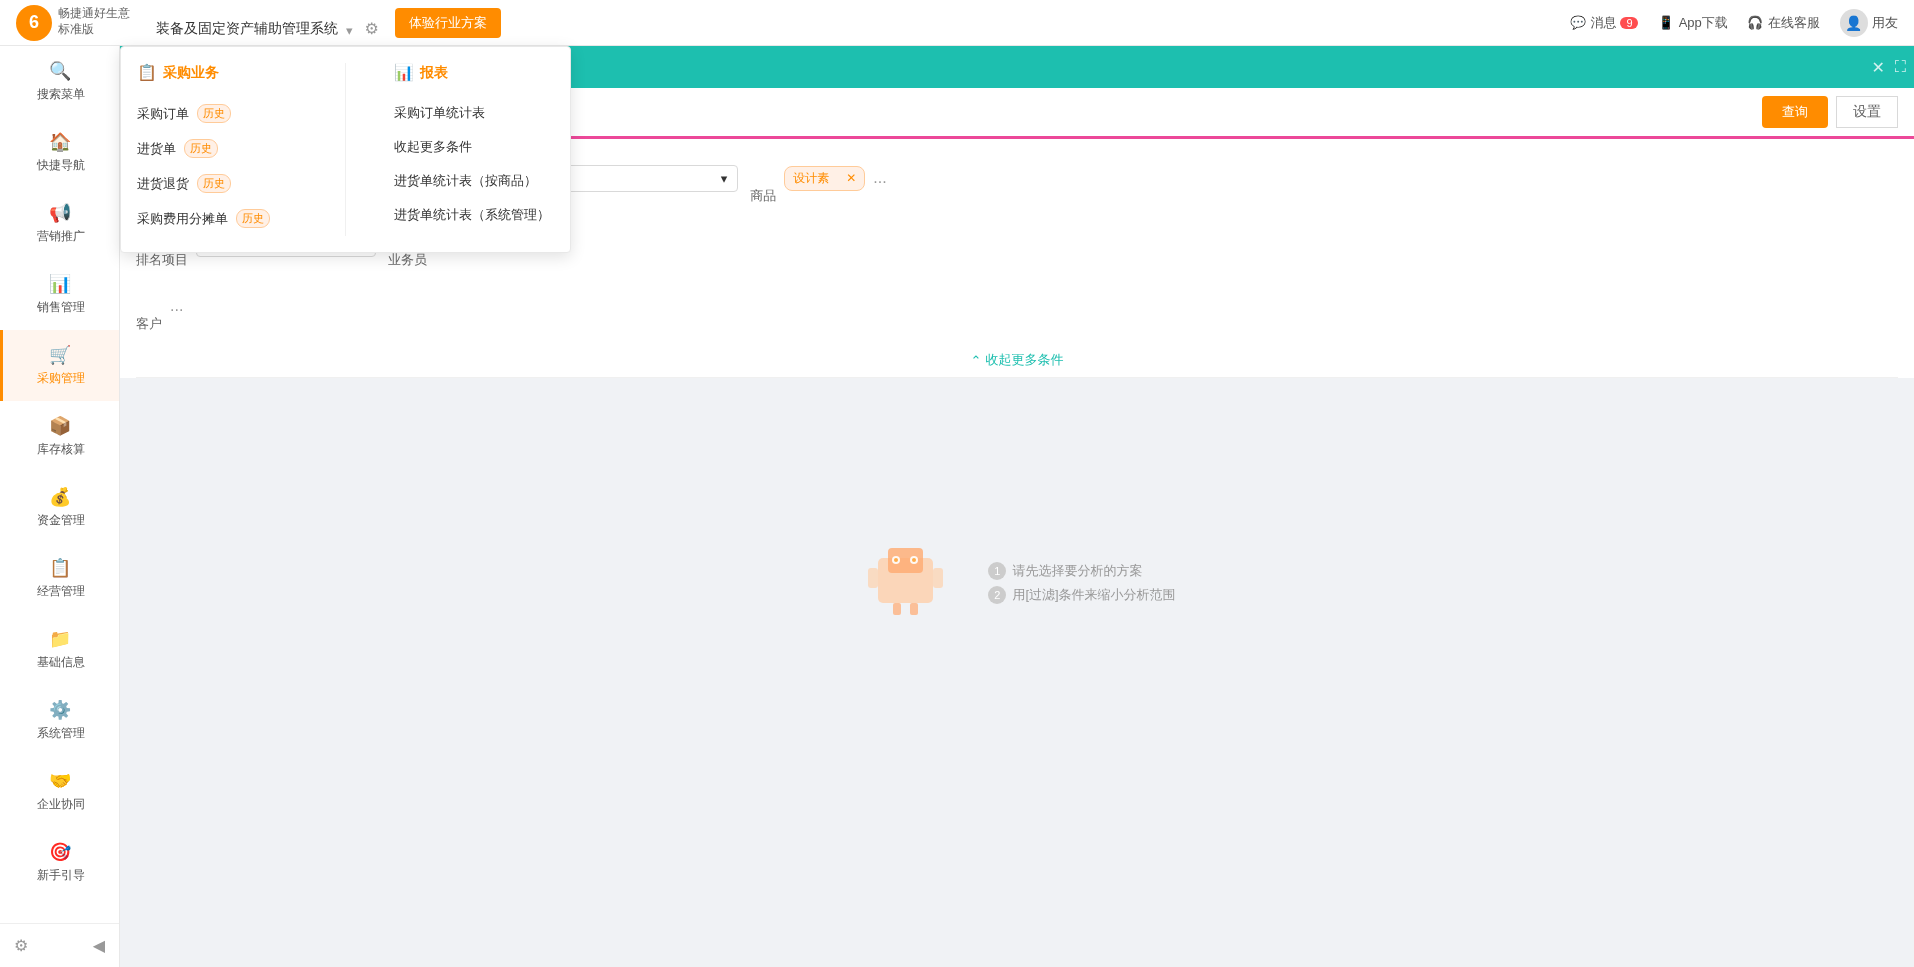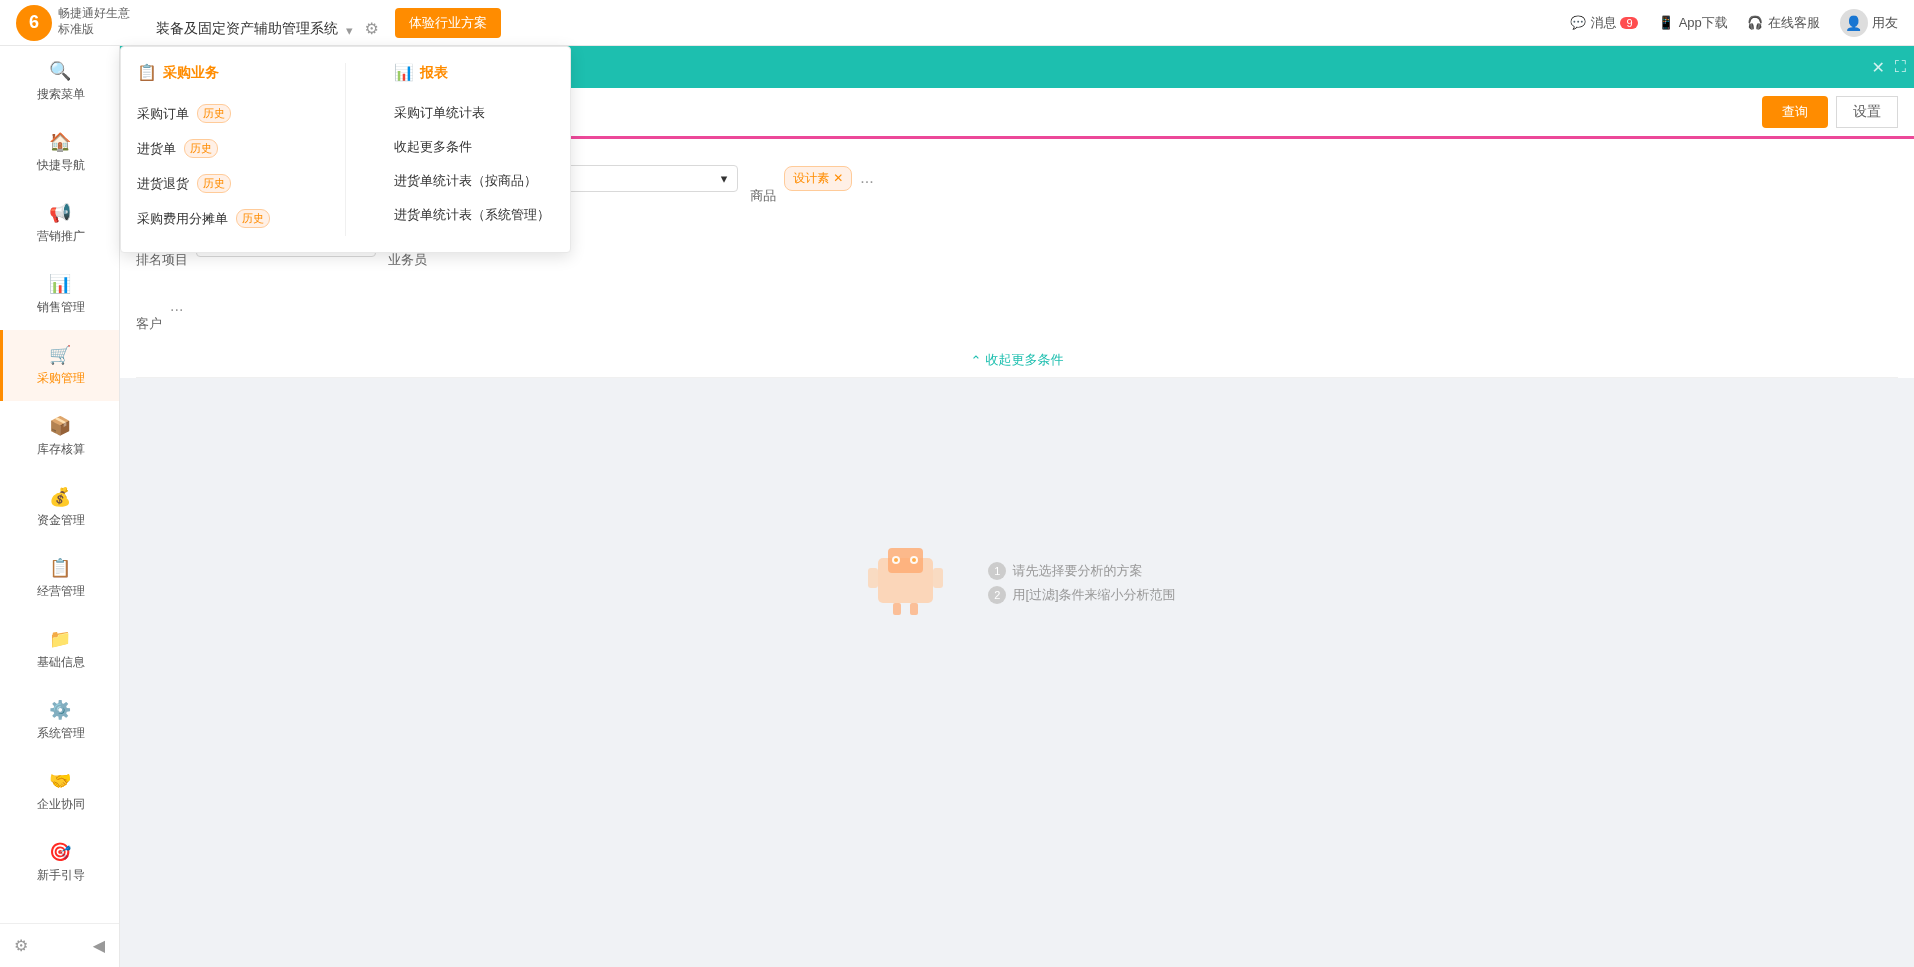--- a/index.html
+++ b/index.html
@@ -38,21 +38,21 @@
     .tabbar { display: flex; align-items: center; background: #1dbfaf; height: 42px; padding: 0 8px; }
     .tab { display: flex; align-items: center; padding: 0 16px; height: 34px; border-radius: 4px 4px 0 0; font-size: 13px; cursor: pointer; color: rgba(255,255,255,0.8); gap: 6px; }
     .tab.home { background: transparent; color: rgba(255,255,255,0.9); }
     .tab.active { background: #fff; color: #333; }
     .tab .close-btn { color: #999; font-size: 12px; cursor: pointer; }
     .tab-actions { margin-left: auto; display: flex; align-items: center; gap: 10px; }
     .tab-action-icon { color: rgba(255,255,255,0.8); cursor: pointer; font-size: 16px; }
 
     
     .content-area { flex: 1; background: #f0f2f5; overflow: hidden; position: relative; }
-    .filter-tag { background: #fff0e6; border: 1px solid #ffcb99; border-radius: 8px; padding: 3px 8px; color: #ff8c00; font-size: 12px; display: flex; align-items: center; gap: 4px; }
+    .filter-tag { background: #fff0e6; border: 1px solid #ffcb99; border-radius: 8px; padding: 3px 8px; color: #ff8c00; font-size: 12px; display: flex; align-items: center; gap: 17px; }
     .filter-tag .remove { cursor: pointer; color: #ff8c00; }
     .filter-select { border: 1px solid #d9d9d9; border-radius: 4px; padding: 5px 10px; font-size: 13px; color: #333; min-width: 150px; display: flex; align-items: center; justify-content: space-between; cursor: pointer; }
     .filter-dots { color: #999; cursor: pointer; font-size: 16px; }
     .collapse-btn { display: flex; align-items: center; gap: 4px; color: #1dbfaf; cursor: pointer; font-size: 13px; margin: 0 auto; }
     .btn-query { background: #ff8c00; color: #fff; border: none; border-radius: 4px; padding: 6px 20px; font-size: 13px; cursor: pointer; }
     .btn-settings { background: #fff; color: #666; border: 1px solid #d9d9d9; border-radius: 0; padding: 6px 16px; font-size: 14px; cursor: pointer; }
     .toolbar { display: flex; align-items: center; gap: 16px; padding: 8px 16px; background: #fff; border-bottom: 3px solid #ec4899; font-size: 13px; color: #666; justify-content: space-between; }
     .toolbar-item { display: flex; align-items: center; gap: 4px; cursor: pointer; }
 
     

